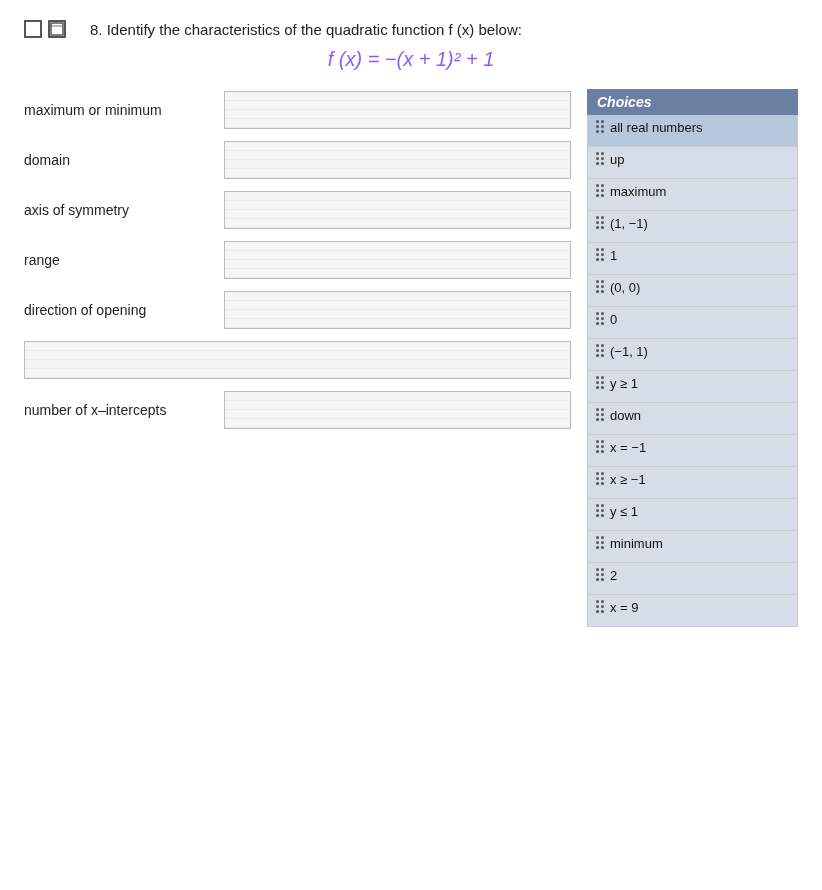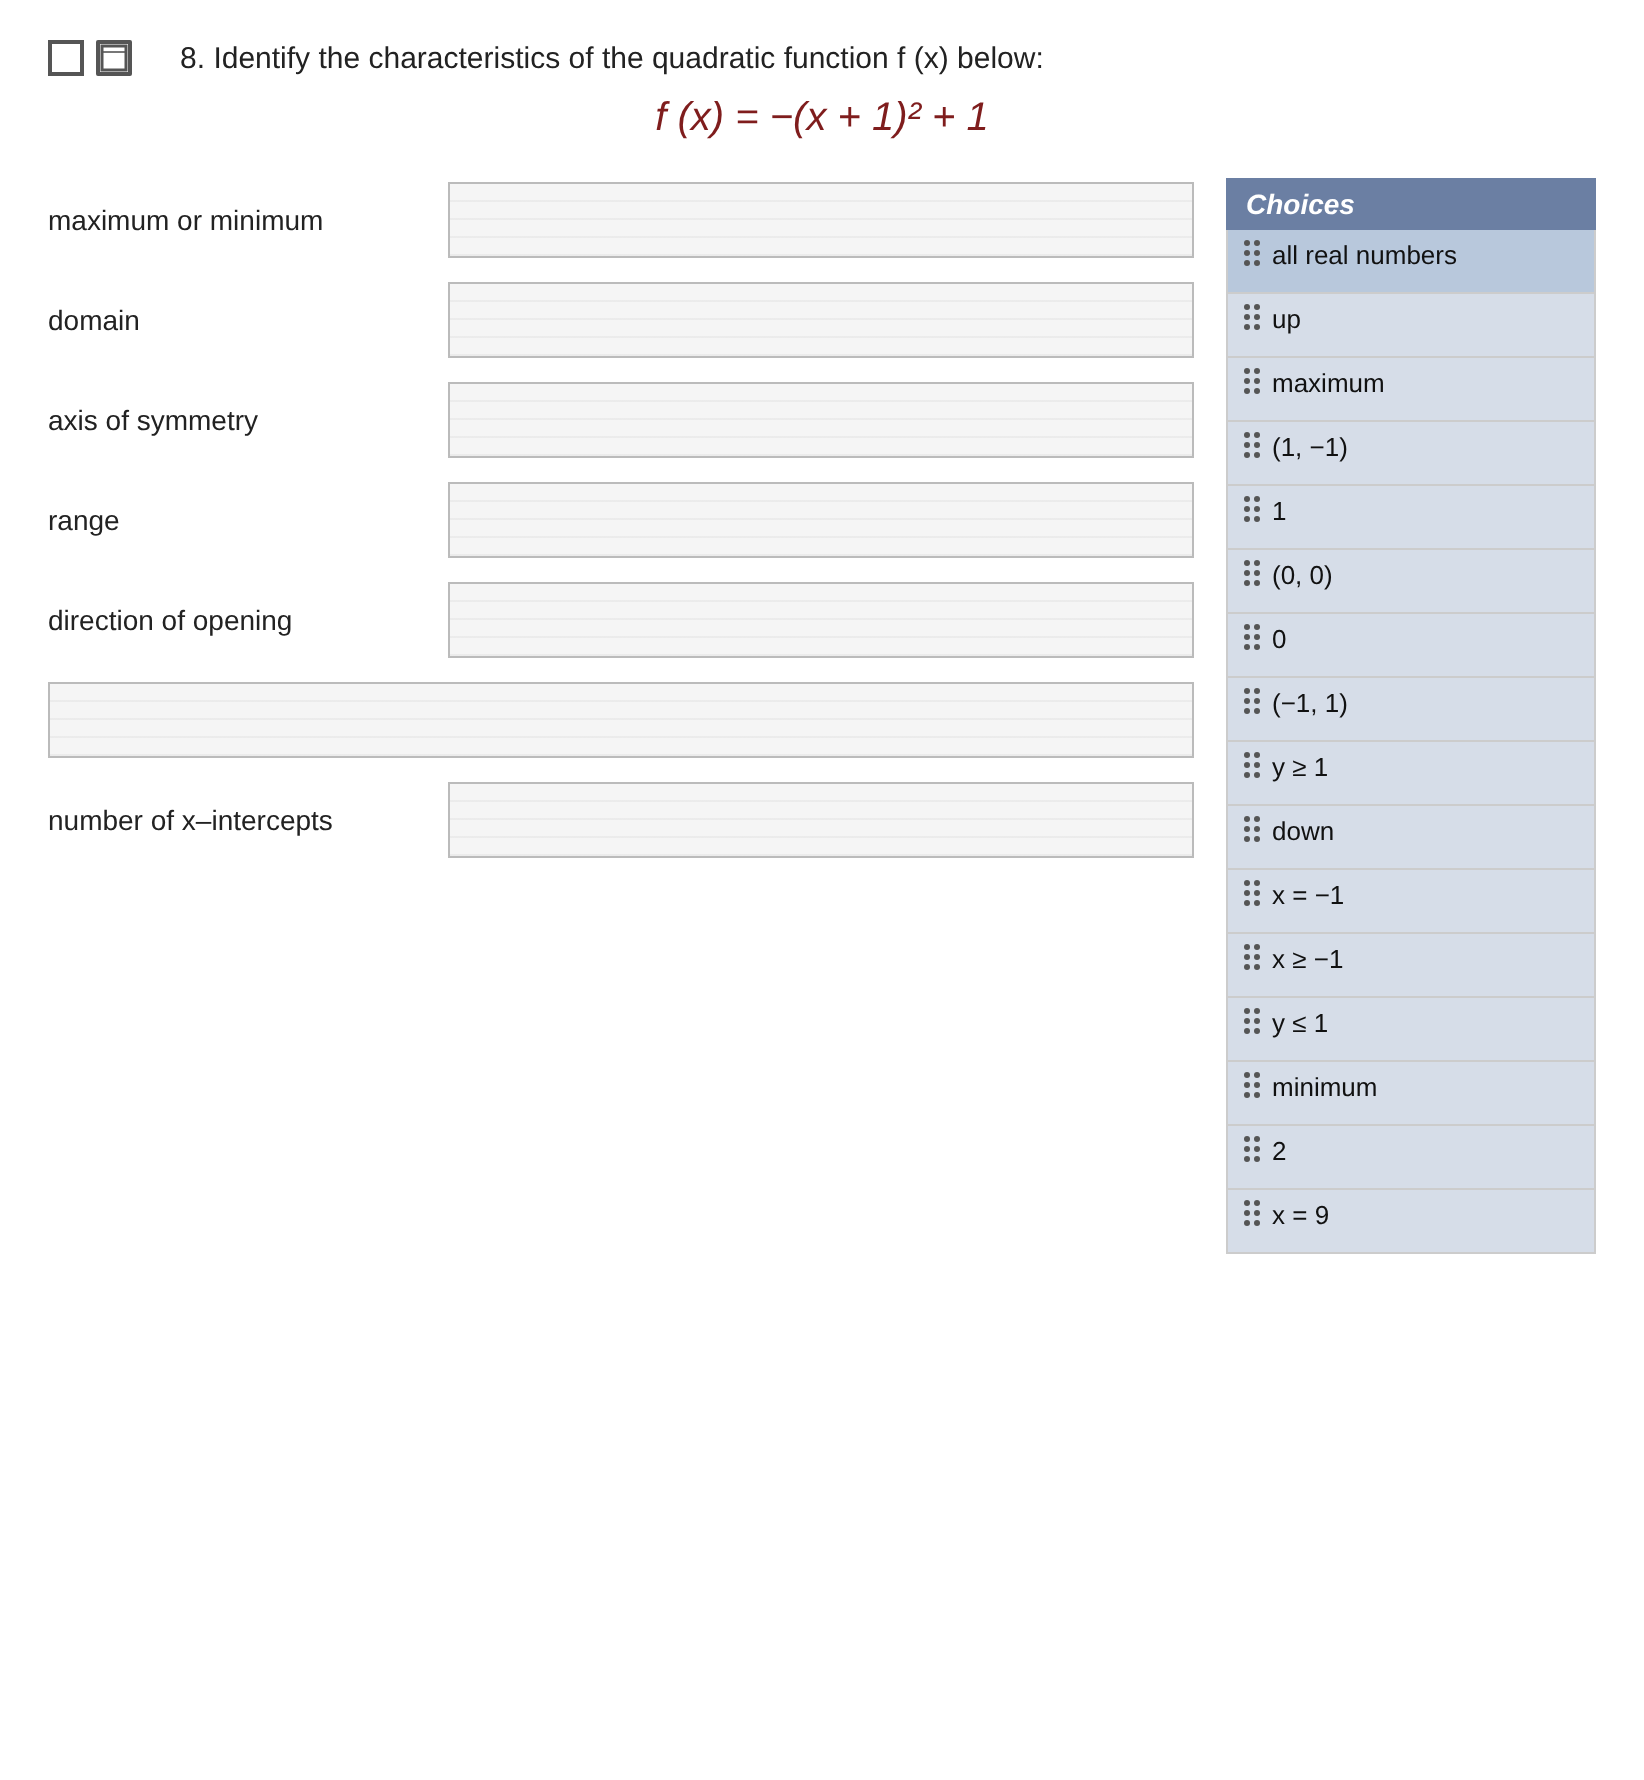--- a/index.html
+++ b/index.html
@@ -33,21 +33,21 @@
     .question-text {
       font-size: 15px;
       font-weight: 500;
       color: #222;
     }
     .formula-row {
       text-align: center;
       font-size: 20px;
       font-style: italic;
       margin: 10px 0 18px 0;
-      color: #7f1d1d;
+      color: #8b5cf6;
     }
     .main-content {
       display: flex;
       gap: 0;
       align-items: flex-start;
     }
     .left-panel {
       flex: 1;
       display: flex;
       flex-direction: column;
@@ -69,21 +69,21 @@
       flex: 1;
       height: 38px;
       border: 1.5px solid #bbb;
       background: #f5f5f5;
       background-image: repeating-linear-gradient(
         transparent, transparent 8px,
         rgba(0,0,0,0.04) 8px, rgba(0,0,0,0.04) 9px
       );
     }
     .right-panel {
-      width: 185px;
+      width: 211px;
       margin-left: 16px;
       flex-shrink: 0;
       border-radius: 18px;
     }
     .choices-header {
       background: #6b7fa3;
       color: #fff;
       font-style: italic;
       font-size: 14px;
       padding: 5px 10px;

